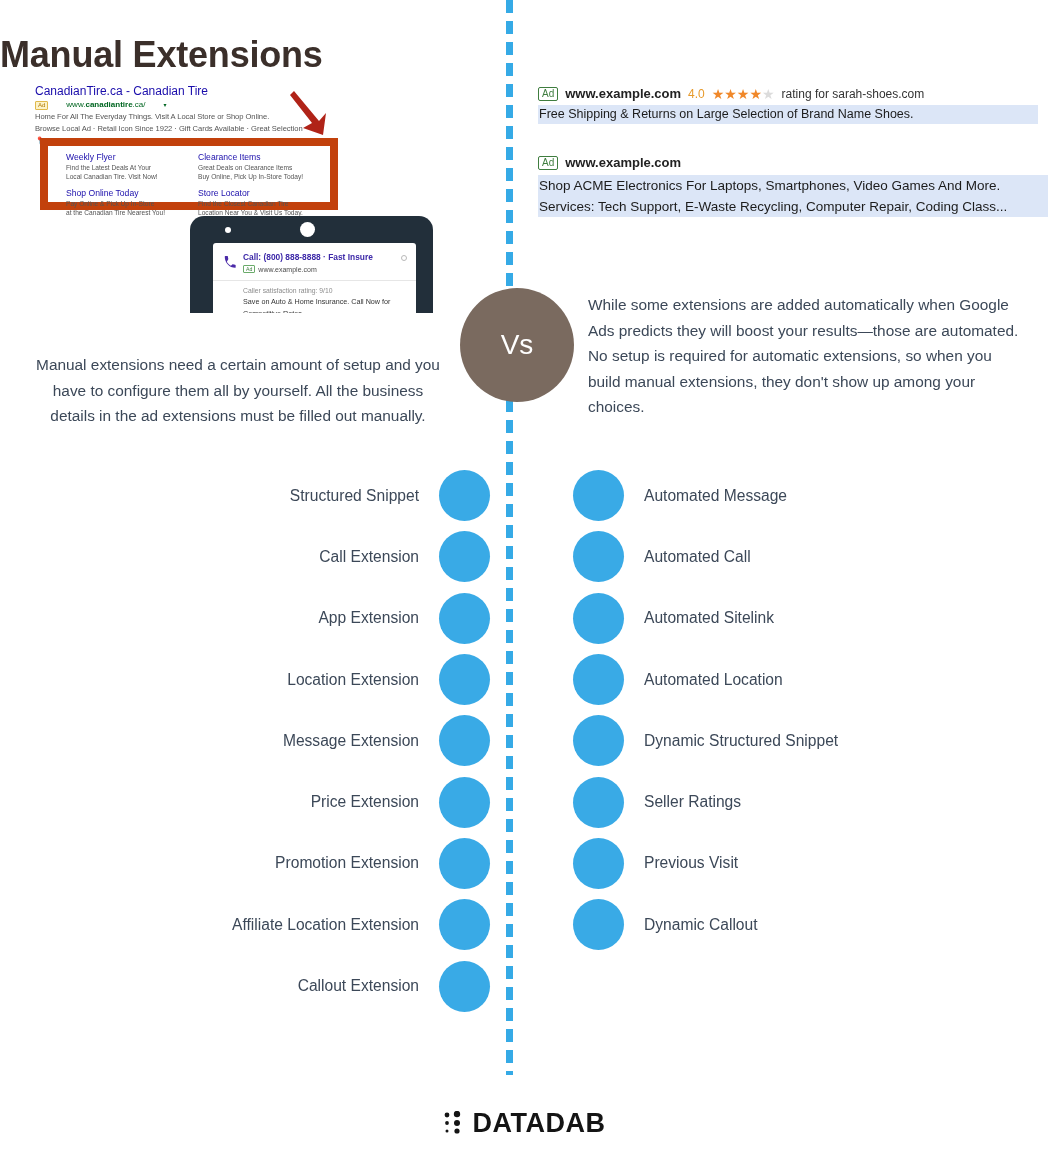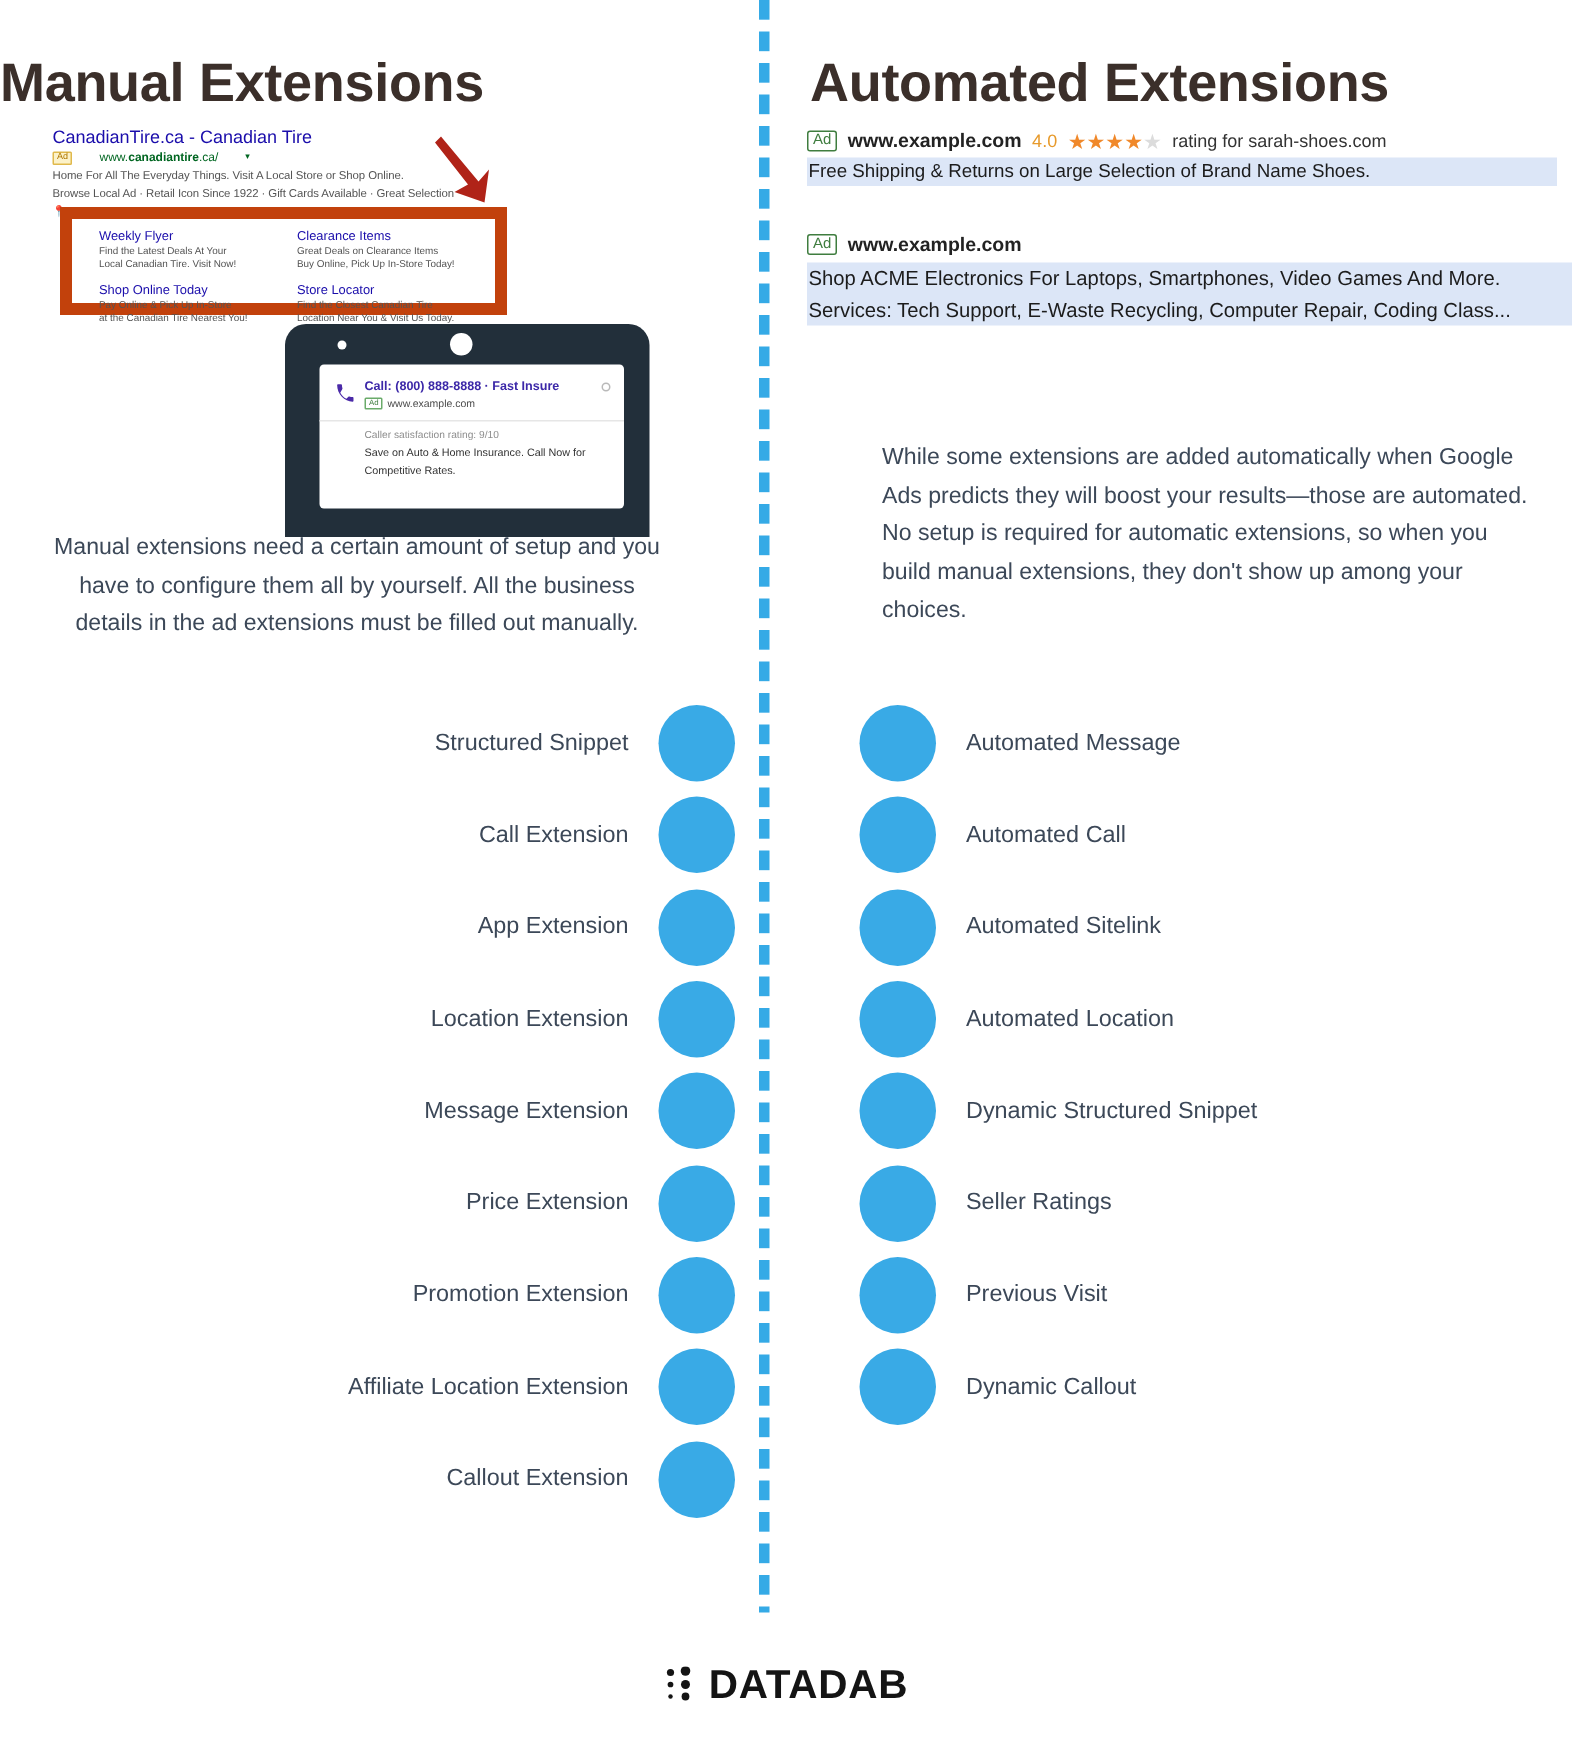--- a/index.html
+++ b/index.html
@@ -127,21 +127,21 @@
     width: 46px;
     height: 50px;
   }
 
   
   .phone {
     position: absolute;
     left: 190px;
     top: 216px;
     width: 243px;
-    height: 142px;
+    height: 97px;
     background: #222f3a;
     border-radius: 14px 14px 0 0;
     overflow: hidden;
   }
   .phone-cam {
     position: absolute;
     left: 35px; top: 11px;
     width: 6px; height: 6px;
     background: #ffffff;
     border-radius: 50%;
@@ -314,21 +314,20 @@
   }
 </style>
 </head>
 <body>
 
 <div id="stage">
 
   <div class="divider"></div>
 
   <div class="col-title" id="title-left">Manual Extensions</div>
-  <div class="col-title" id="title-right">Automated Extensions</div>
 
   <div class="serp">
     <div class="serp-title">CanadianTire.ca - Canadian Tire</div>
     <div class="serp-urlrow">
       <span class="ad-chip-y">Ad</span>
       <span class="serp-url"><span>www.</span><b>canadiantire</b><span>.ca/</span></span>
       <span class="serp-caret">▾</span>
     </div>
     <div class="serp-desc">Home For All The Everyday Things. Visit A Local Store or Shop Online.</div>
     <div class="serp-desc">Browse Local Ad · Retail Icon Since 1922 · Gift Cards Available · Great Selection</div>
@@ -408,20 +407,23 @@
       <span class="ad-chip-box">Ad</span>
       <span class="gad-url">www.example.com</span>
     </div>
     <div class="gad-hl-wide">Shop ACME Electronics For Laptops, Smartphones, Video Games And More.</div>
     <div class="gad-hl-wide" style="margin-top:0;">Services: Tech Support, E-Waste Recycling, Computer Repair, Coding Class...</div>
   </div>
 
   <div class="para" id="para-left">Manual extensions need a certain amount of setup and you have to configure them all by yourself. All the business details in the ad extensions must be filled out manually.</div>
   <div class="para" id="para-right">While some extensions are added automatically when Google Ads predicts they will boost your results—those are automated. No setup is required for automatic extensions, so when you build manual extensions, they don't show up among your choices.</div>
 
+  <div class="vs-circle">
+    <span class="vs-text">Vs</span>
+  </div>
 
   <div class="list-left">
     <div class="row-l">
         <span class="label">Structured Snippet</span>
         <span class="dot"></span>
       </div>
     <div class="row-l">
         <span class="label">Call Extension</span>
         <span class="dot"></span>
       </div>

